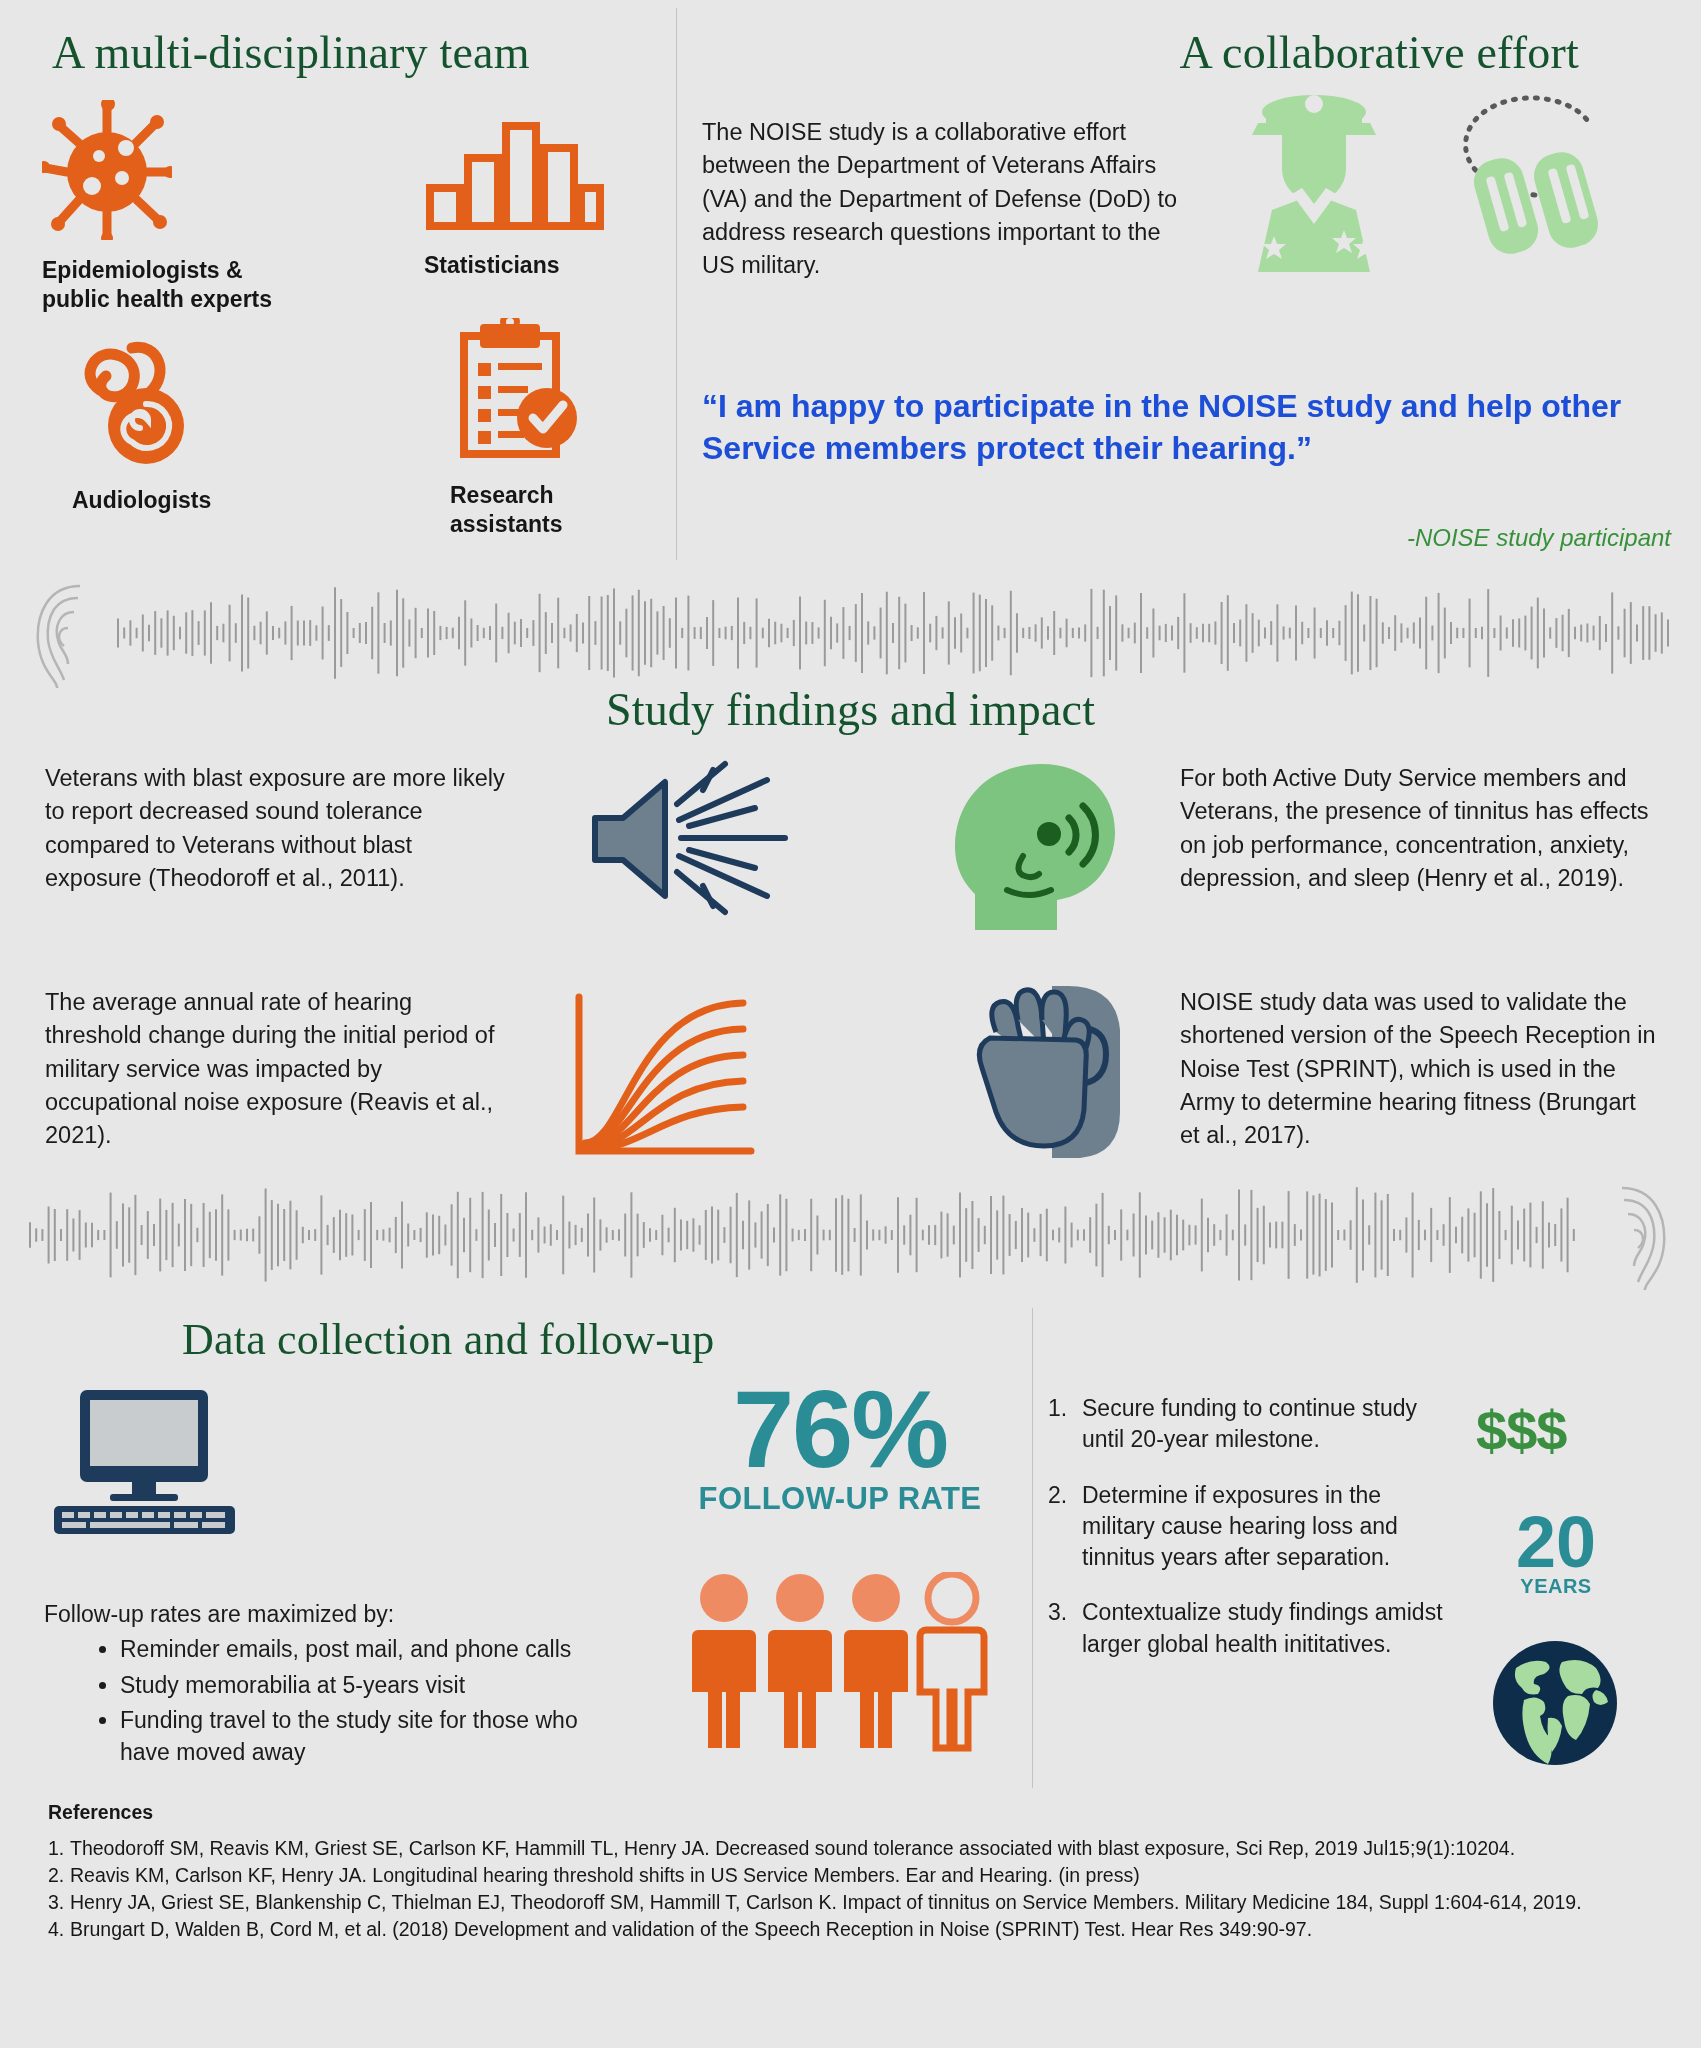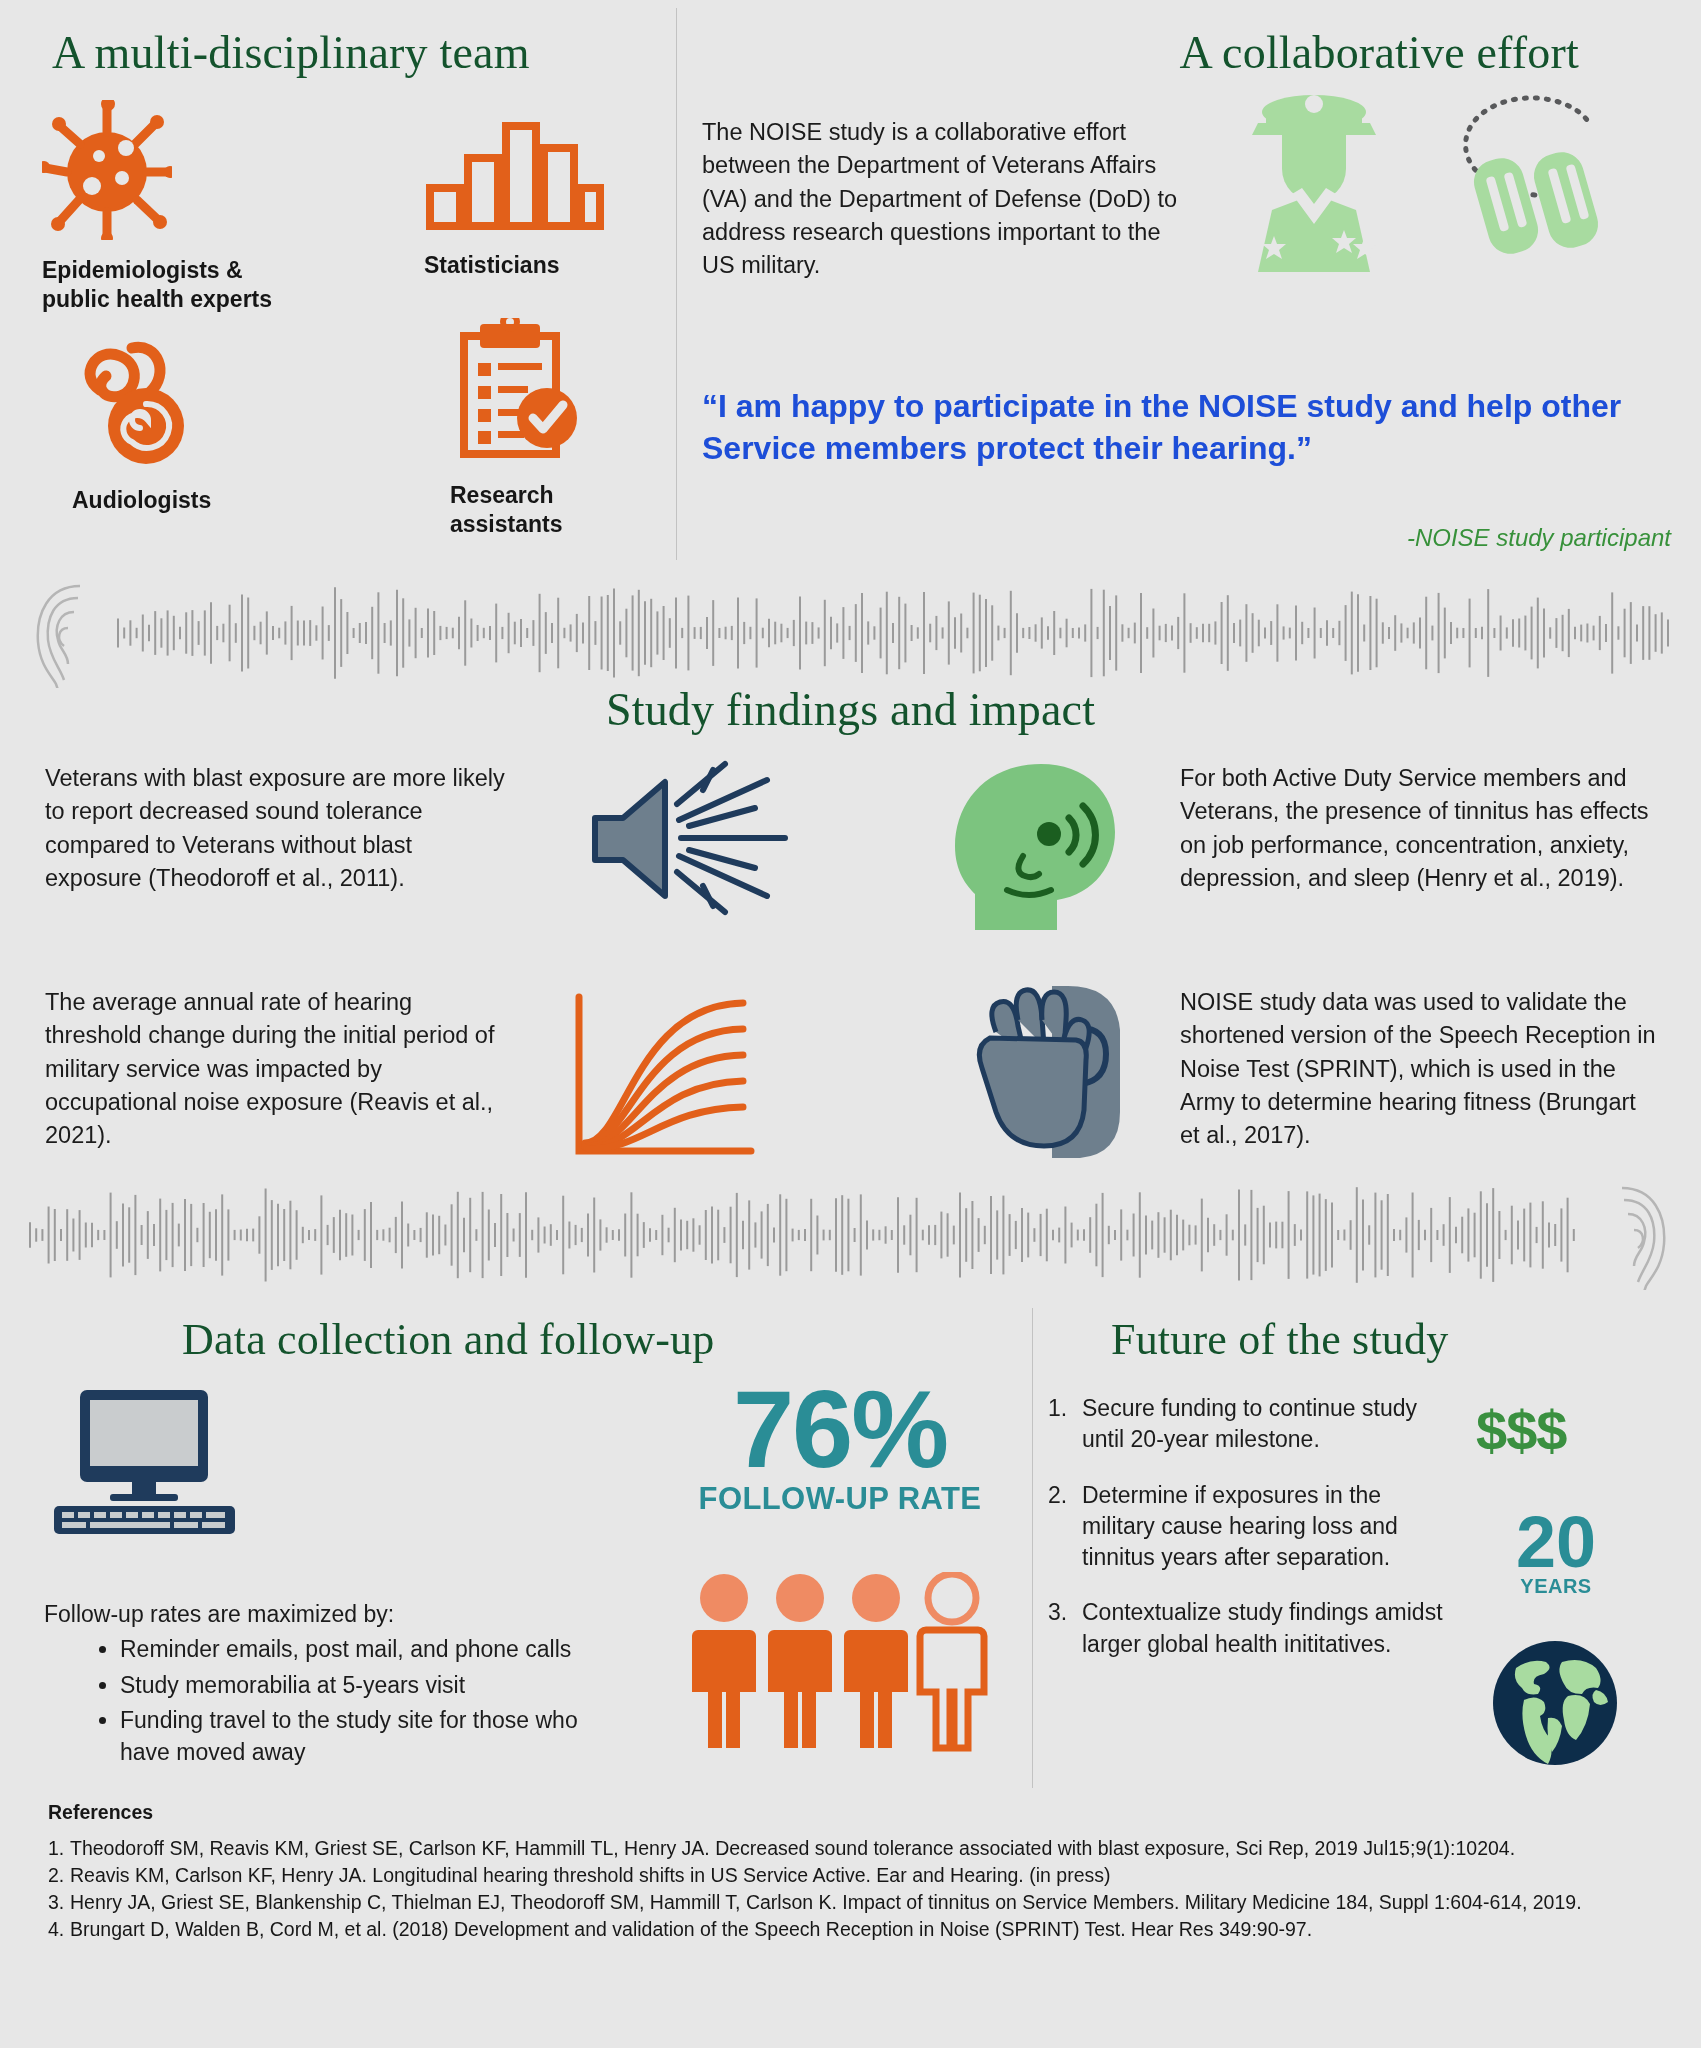--- a/index.html
+++ b/index.html
@@ -881,23 +881,20 @@
           <path d="M8 58 h52 a6 6 0 0 1 6 6 v56 h-16 v56 h-14 v-56 h-4 v56 h-14 v-56 h-16 v-56 a6 6 0 0 1 6 -6 z" fill="#e2601a"></path>
         </g>
         <g transform="translate(228,0)">
           <circle cx="34" cy="26" r="24" fill="none" stroke="#ef8b63" stroke-width="7"></circle>
           <path d="M8 58 h52 a6 6 0 0 1 6 6 v56 h-16 v56 h-14 v-56 h-4 v56 h-14 v-56 h-16 v-56 a6 6 0 0 1 6 -6 z" fill="none" stroke="#e2601a" stroke-width="7"></path>
         </g>
       </g>
     </svg>
   </div>
 
-  <div id="sec-future">
-    <div id="future-title" class="serif-head">Future of  the study</div>
-  </div>
 
   <div id="future-list">
     <div class="future-item">
       <span class="future-num">1.</span>
       <span>Secure funding to continue study until 20-year milestone.</span>
     </div>
     <div class="future-item">
       <span class="future-num">2.</span>
       <span>Determine if exposures in the military cause hearing loss and tinnitus years after separation.</span>
     </div>
@@ -929,21 +926,21 @@
   </div>
 
   <div id="refs">
     <div id="refs-head">References</div>
     <div class="ref-row">
       <span class="ref-num">1.</span>
       <span class="ref-body">Theodoroff SM, Reavis KM, Griest SE, Carlson KF, Hammill TL, Henry JA. Decreased sound tolerance associated with blast exposure, Sci Rep, 2019 Jul15;9(1):10204.</span>
     </div>
     <div class="ref-row">
       <span class="ref-num">2.</span>
-      <span class="ref-body">Reavis KM, Carlson KF, Henry JA. Longitudinal hearing threshold shifts in US Service Active. Ear and Hearing. (in press)</span>
+      <span class="ref-body">Reavis KM, Carlson KF, Henry JA. Longitudinal hearing threshold shifts in US Service Members. Ear and Hearing. (in press)</span>
     </div>
     <div class="ref-row">
       <span class="ref-num">3.</span>
       <span class="ref-body">Henry JA, Griest SE, Blankenship C, Thielman EJ, Theodoroff SM, Hammill T, Carlson K. Impact of tinnitus on Service Members. Military Medicine 184, Suppl 1:604-614, 2019.</span>
     </div>
     <div class="ref-row">
       <span class="ref-num">4.</span>
       <span class="ref-body">Brungart D, Walden B, Cord M, et al. (2018) Development and validation of the Speech Reception in Noise (SPRINT) Test. Hear Res 349:90-97.</span>
     </div>
   </div>

